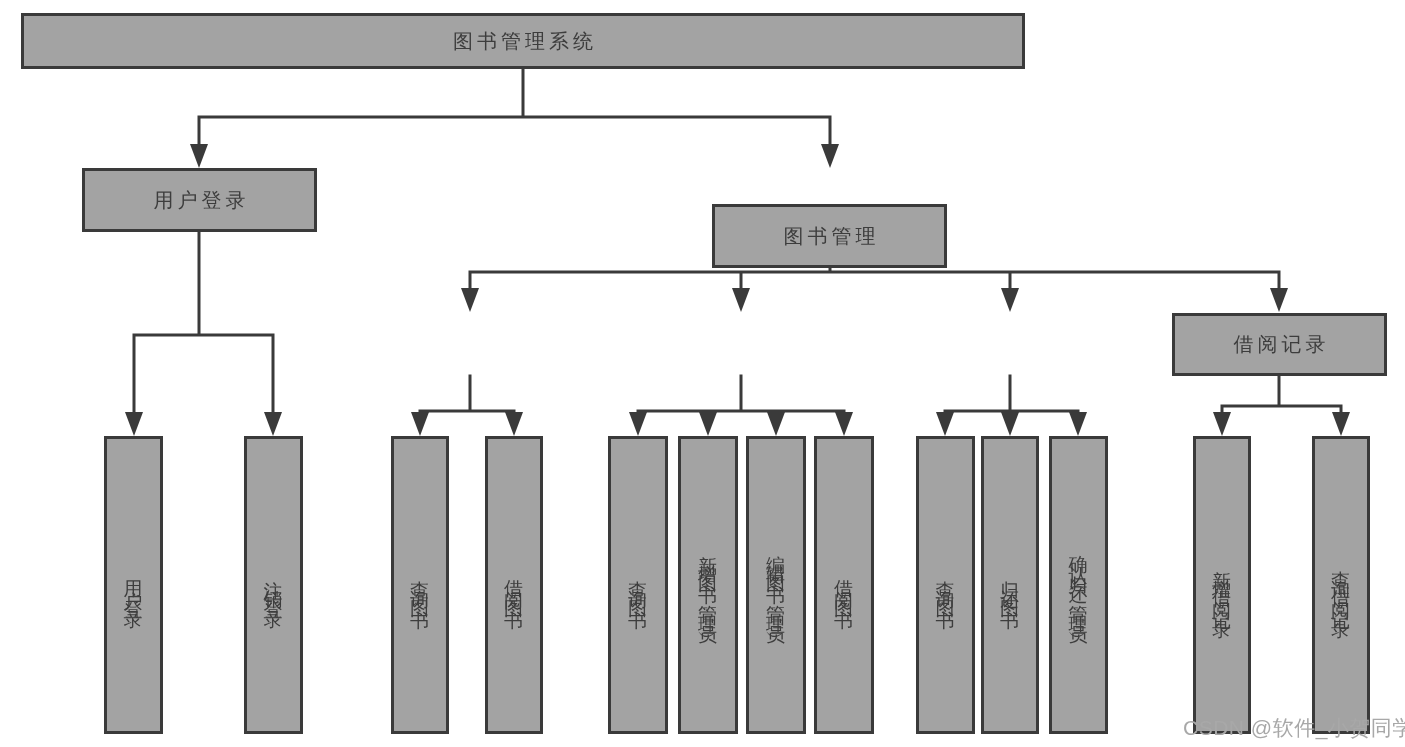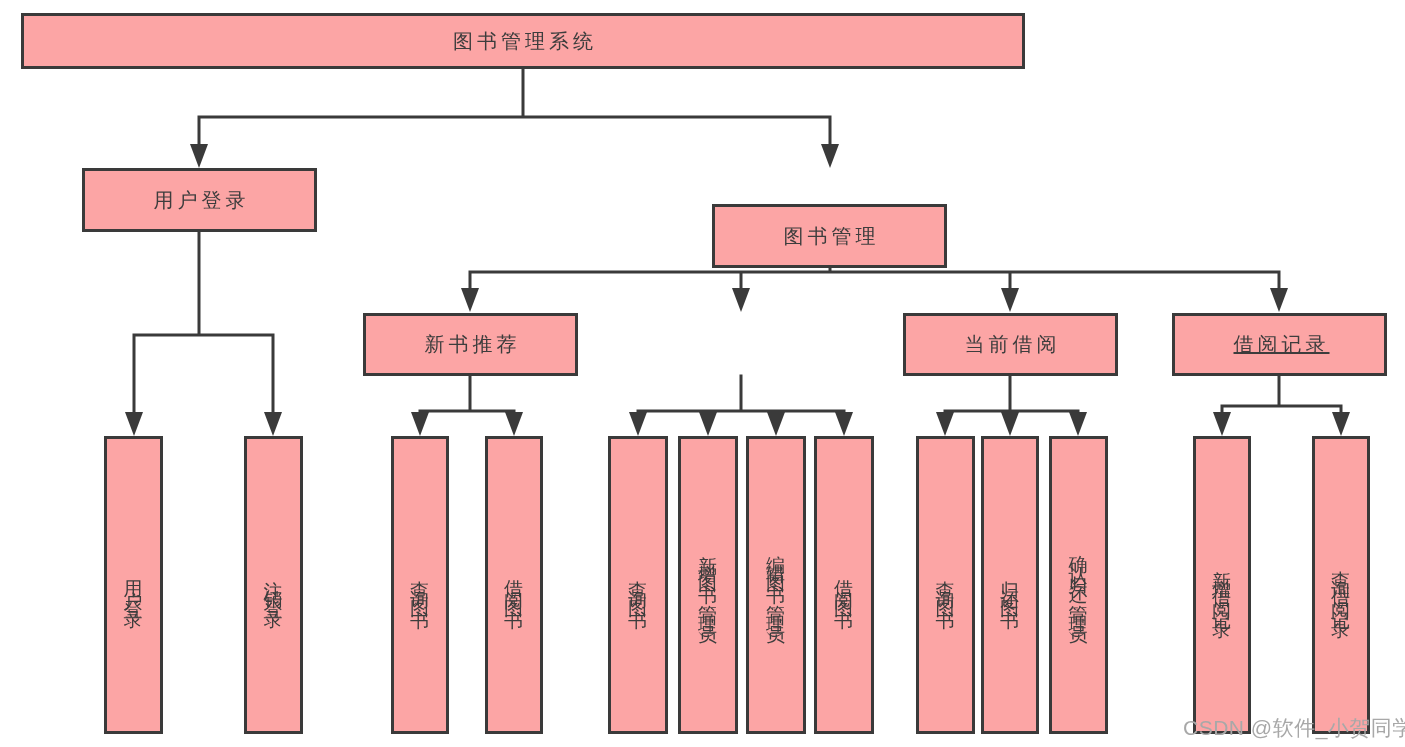--- a/index.html
+++ b/index.html
@@ -18,21 +18,21 @@
   .wires {
     position: absolute;
     inset: 0;
     width: 1405px;
     height: 747px;
   }
   .node {
     position: absolute;
     box-sizing: border-box;
     border: 3px solid #3a3a3a;
-    background: #fca5a5;
+    background: #a3a3a3;
     display: flex;
     align-items: center;
     justify-content: center;
     color: #3d3d3d;
     font-size: 20px;
     letter-spacing: 4px;
     text-indent: 4px;
     white-space: nowrap;
   }
   .vnode {
@@ -97,23 +97,21 @@
       <polygon points="1213,412 1231,412 1222,436"></polygon>
       <polygon points="1332,412 1350,412 1341,436"></polygon>
     </g>
   </svg>
 
   <div class="node" style="left:21px; top:13px; width:1004px; height:56px;">图书管理系统</div>
 
   <div class="node" style="left:82px; top:168px; width:235px; height:64px;">用户登录</div>
   <div class="node" style="left:712px; top:168px; width:235px; height:64px;margin-top:36px;">图书管理</div>
 
-  <div class="node" style="left:363px; top:313px; width:215px; height:63px;">新书推荐</div>
-  <div class="node" style="left:903px; top:313px; width:215px; height:63px;">当前借阅</div>
-  <div class="node" style="left:1172px; top:313px; width:215px; height:63px;text-decoration:underline;">借阅记录</div>
+  <div class="node" style="left:1172px; top:313px; width:215px; height:63px;">借阅记录</div>
 
   <div class="node vnode" style="left:104px; top:436px; width:59px; height:298px;">用户登录</div>
   <div class="node vnode" style="left:244px; top:436px; width:59px; height:298px;">注销登录</div>
 
   <div class="node vnode" style="left:391px; top:436px; width:58px; height:298px;">查询图书</div>
   <div class="node vnode" style="left:485px; top:436px; width:58px; height:298px;">借阅图书</div>
 
   <div class="node vnode" style="left:608px; top:436px; width:60px; height:298px;">查询图书</div>
   <div class="node vnode" style="left:678px; top:436px; width:60px; height:298px;">新增图书（管理员）</div>
   <div class="node vnode" style="left:746px; top:436px; width:60px; height:298px;">编辑图书（管理员）</div>

